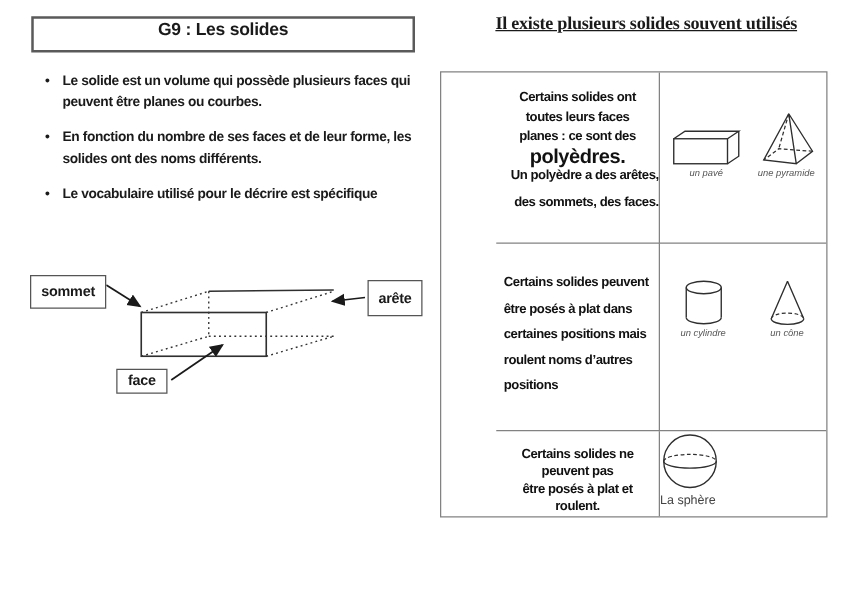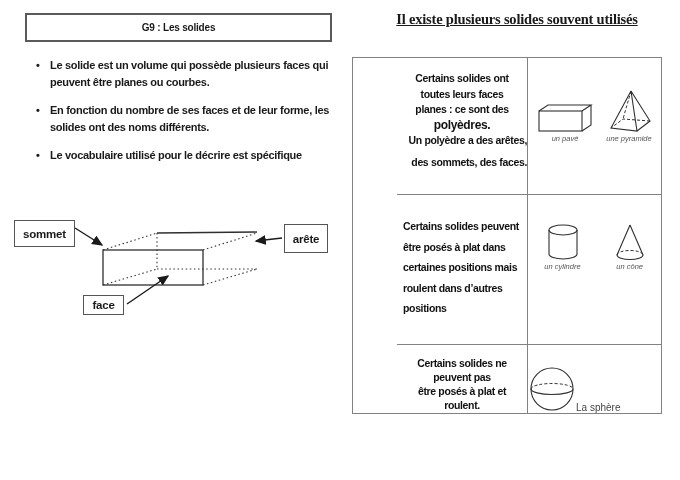--- a/index.html
+++ b/index.html
@@ -3,31 +3,31 @@
 <meta charset="utf-8">
 <style>
   html,body{margin:0;padding:0;background:#ffffff;}
   body{width:680px;height:480px;overflow:hidden;position:relative;
        font-family:"Liberation Sans",sans-serif;color:#1a1a1a;}
 
   .sheet{position:absolute;inset:0;background:#fff;}
 
   
   .g9-box{position:absolute;left:25px;top:13px;width:303px;height:25px;
-          border:2px solid #5a5a5a;display:flex;align-items:center;justify-content:center;
-          font-weight:bold;font-size:10px;letter-spacing:-0.2px;}
+          border:2px solid #5a5a5a;display:flex;align-items:flex-start;justify-content:center;
+          font-weight:bold;font-size:14px;letter-spacing:-0.2px;}
 
   .bullets{position:absolute;left:36px;top:57px;width:308px;}
   .bullet{display:flex;margin-bottom:12px;font-size:11px;font-weight:bold;
           letter-spacing:-0.3px;line-height:16.5px;}
   .dotc{width:14px;flex:none;}
   .u{}
 
   
-  .diagram{position:absolute;left:6px;top:214px;width:342px;height:128px;}
+  .diagram{position:absolute;left:16px;top:214px;width:342px;height:128px;}
   .dsvg{position:absolute;left:0;top:0;}
   .dlabel{position:absolute;border:1.5px solid #555;background:#fff;box-sizing:border-box;
           display:flex;align-items:center;justify-content:center;
           font-weight:bold;font-size:11.5px;letter-spacing:-0.2px;}
   #lbl-sommet{left:8px;top:6px;width:61px;height:27px;}
   #lbl-arete{left:278px;top:10px;width:44px;height:29px;}
   #lbl-face{left:77px;top:81px;width:41px;height:20px;text-align:right;}
 
   
   .rtitle{position:absolute;left:366px;top:11px;width:302px;text-align:center;
@@ -37,33 +37,33 @@
   .tbl{position:absolute;left:352px;top:57px;width:310px;height:357px;box-sizing:border-box;
        border:1.5px solid #828282;display:grid;
        grid-template-columns:131px 1fr;grid-template-rows:137px 150px 1fr;background:#fff;padding-left:44px;}
   .cell{box-sizing:border-box;font-weight:bold;font-size:10.5px;letter-spacing:-0.35px;
         color:#111;overflow:visible;}
   .b-r{border-right:1.5px solid #828282;}
   .b-b{border-bottom:1.5px solid #828282;}
 
   .c-r1l{padding-top:13px;text-align:center;line-height:15.5px;white-space:nowrap;}
   .line-left{text-align:right;padding-left:3px;}
-  .big-word{font-size:12px;}
+  .big-word{font-size:16px;}
   .gap-top{margin-top:6px;}
 
   .c-r2l{padding:21px 0 0 6px;line-height:20.5px;text-align:left;white-space:nowrap;}
   .c-r3l{padding-top:11px;text-align:center;line-height:14px;white-space:nowrap;}
 
   .figrow{display:flex;align-items:flex-end;justify-content:center;}
   .r1row{padding-top:31px;gap:13px;}
   .r2row{padding-top:28px;gap:34px;}
   .fig{display:flex;flex-direction:column;align-items:center;}
   .cap{font-style:italic;font-weight:normal;font-size:7.5px;color:#555;
        letter-spacing:0;margin-top:1px;white-space:nowrap;}
-  .c-r3r{display:flex;flex-direction:row;align-items:flex-end;padding-top:2px;}
+  .c-r3r{display:flex;flex-direction:column;align-items:flex-start;padding-top:2px;}
   .sph-cap{font-weight:normal;font-size:10px;color:#444;letter-spacing:0;margin-top:2px;}
 
   svg .st{stroke:#2f2f2f;stroke-width:1.1;fill:none;}
   svg .stk{stroke:#2f2f2f;stroke-width:1.3;fill:none;}
   svg .dsh{stroke:#2f2f2f;stroke-width:1;fill:none;stroke-dasharray:3,2;}
   svg .dotl{stroke:#333;stroke-width:1.1;fill:none;stroke-dasharray:1.5,2.6;}
   svg .arrow{stroke:#1a1a1a;stroke-width:1.4;fill:none;}
 </style>
 </head>
 <body>
@@ -152,21 +152,21 @@
           </svg>
           <div class="cap">une pyramide</div>
         </div>
       </div>
     </div>
 
     <div class="cell b-r b-b c-r2l">
       <div>Certains solides peuvent</div>
       <div>être posés à plat dans</div>
       <div>certaines positions mais</div>
-      <div>roulent dans d’autres</div>
+      <div>roulent noms d’autres</div>
       <div>positions</div>
     </div>
     <div class="cell b-b">
       <div class="figrow r2row">
         <div class="fig">
           <svg width="34" height="38" viewBox="0 0 34 38">
             <ellipse class="st" cx="17" cy="7" rx="14" ry="5"></ellipse>
             <line class="st" x1="3" y1="7" x2="3" y2="31"></line>
             <line class="st" x1="31" y1="7" x2="31" y2="31"></line>
             <path class="st" d="M3,31 A14,5 0 0 0 31,31"></path>

